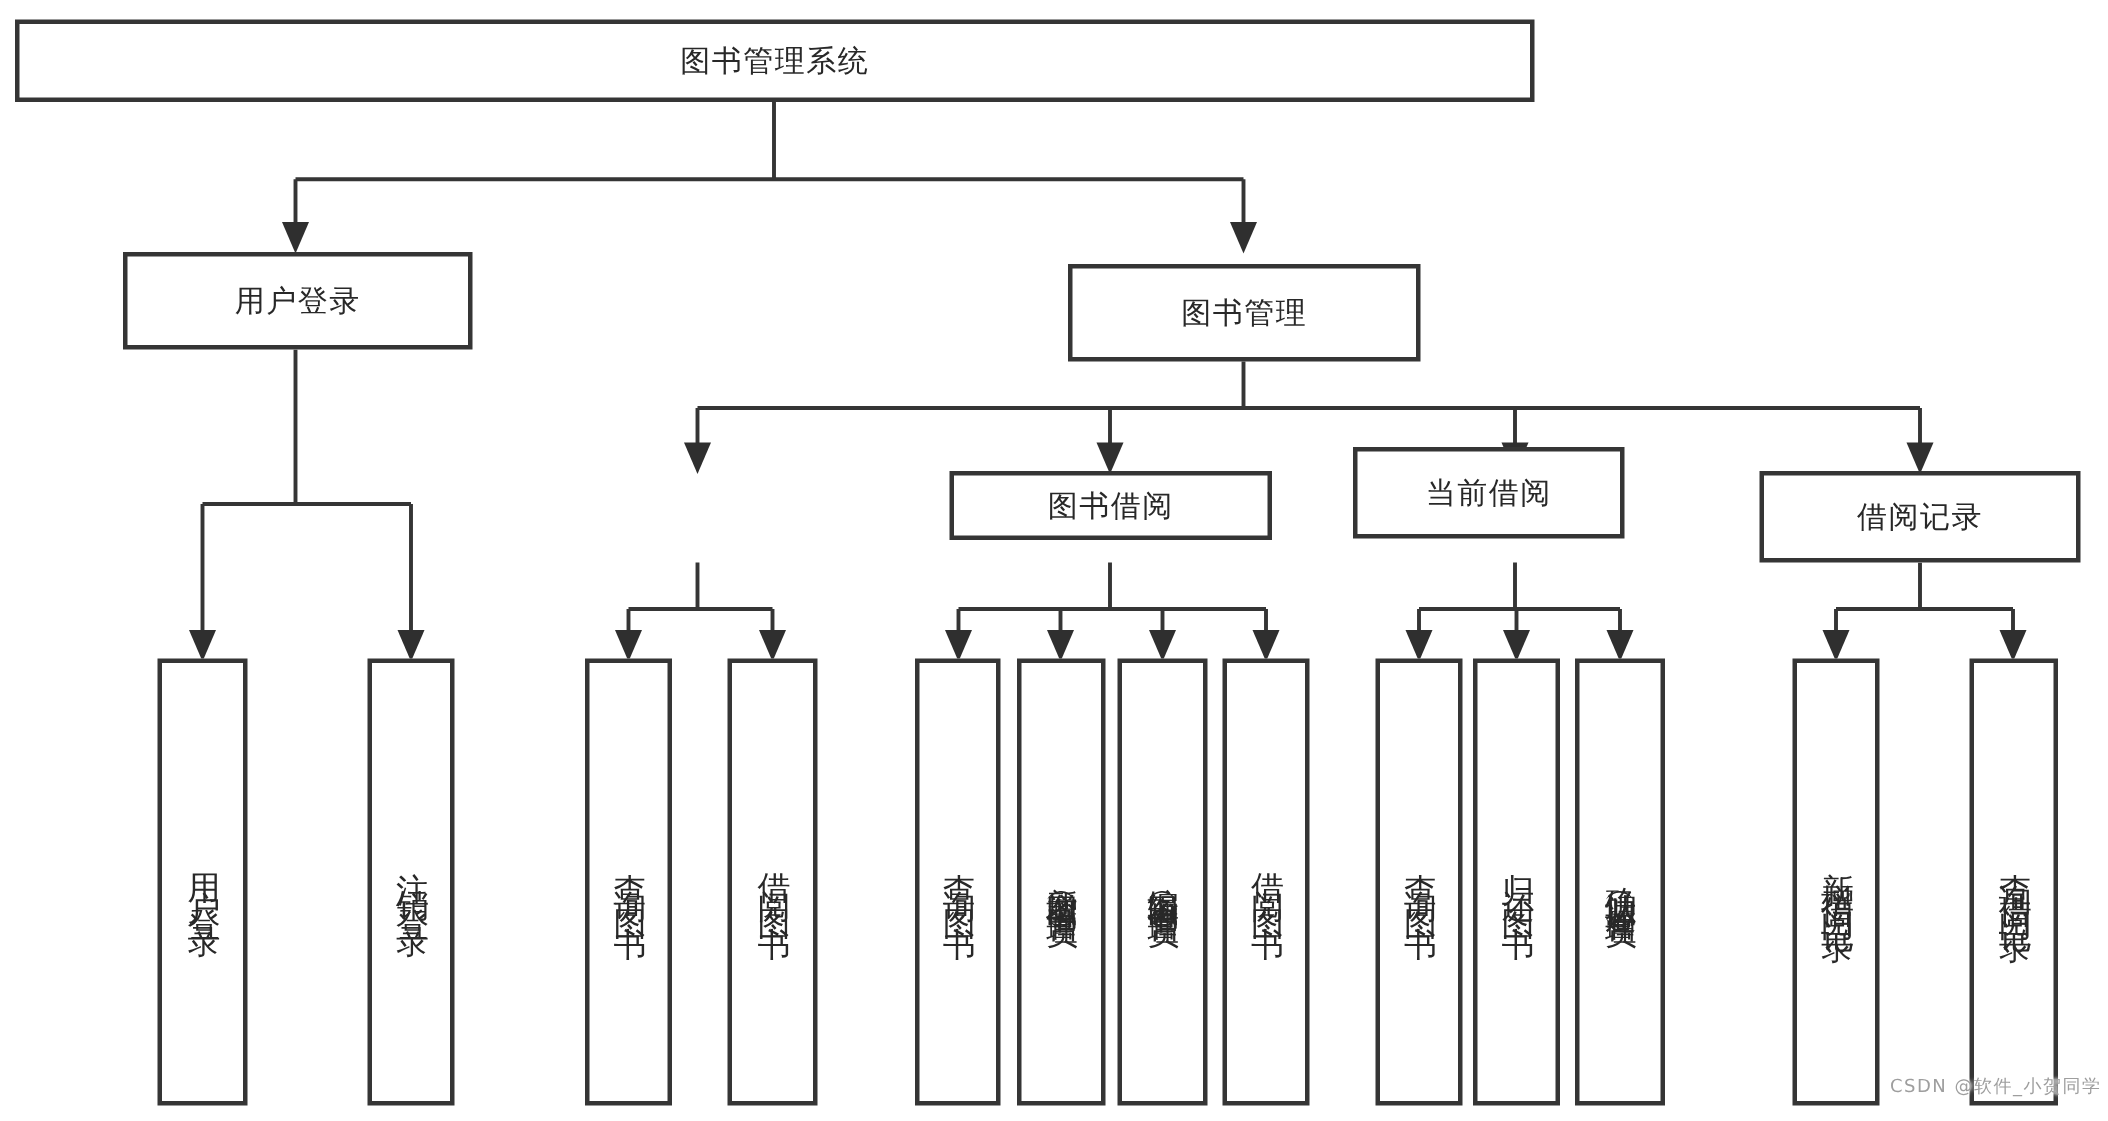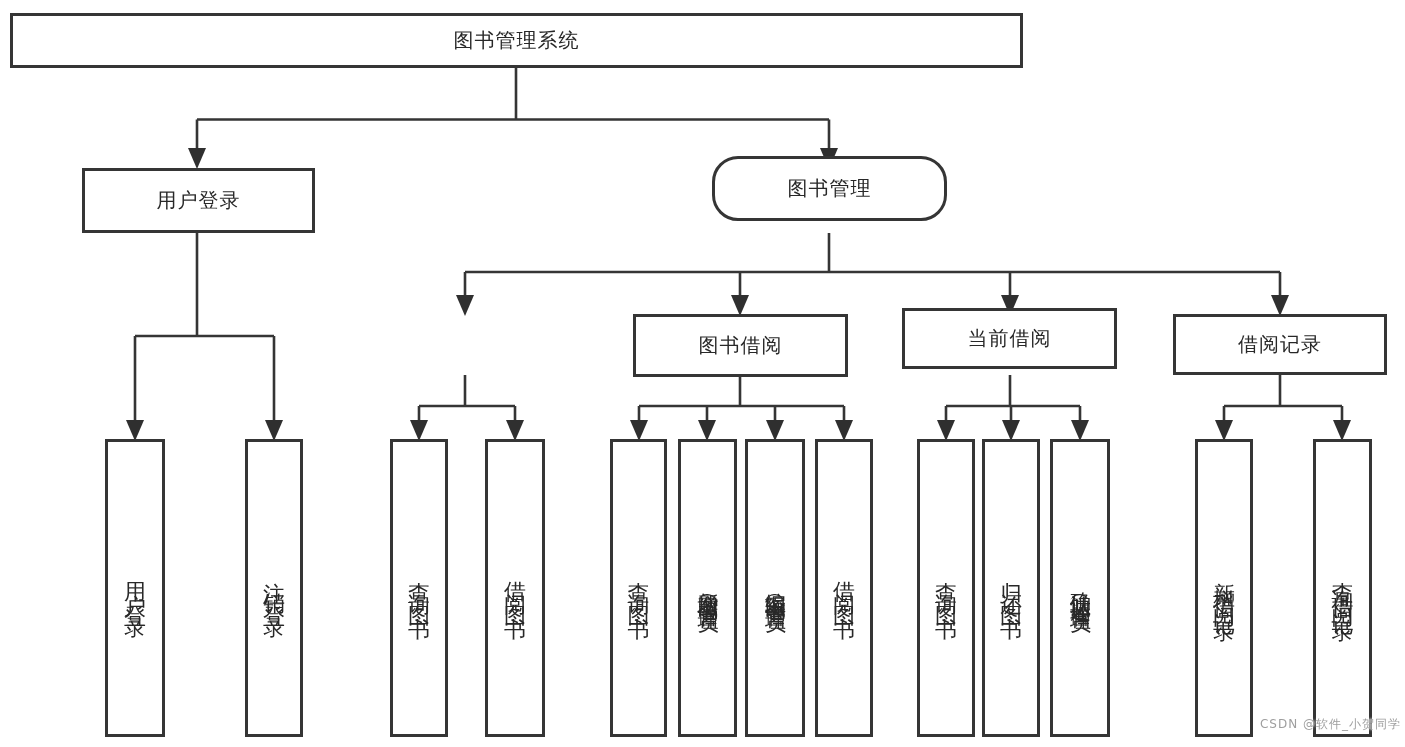--- a/index.html
+++ b/index.html
@@ -101,24 +101,24 @@
       <polygon points="1071,420 1089,420 1080,441"></polygon>
 
       <polygon points="1215,420 1233,420 1224,441"></polygon>
       <polygon points="1333,420 1351,420 1342,441"></polygon>
     </g>
   </svg>
 
   <div class="box h" style="left:10px; top:13px; width:1013px; height:55px;">图书管理系统</div>
 
   <div class="box h" style="left:82px; top:168px; width:233px; height:65px;">用户登录</div>
-  <div class="box h" style="left:712px; top:156px; width:235px; height:65px;border-radius:26px;">图书管理</div>
+  <div class="box h" style="left:712px; top:176px; width:235px; height:65px;">图书管理</div>
 
-  <div class="box h" style="left:633px; top:314px; width:215px; height:63px;">图书借阅</div>
-  <div class="box h" style="left:902px; top:308px; width:215px; height:61px;">当前借阅</div>
+  <div class="box h" style="left:633px; top:314px; width:215px; height:46px;">图书借阅</div>
+  <div class="box h" style="left:902px; top:298px; width:181px; height:61px;">当前借阅</div>
   <div class="box h" style="left:1173px; top:314px; width:214px; height:61px;">借阅记录</div>
 
   <div class="box v" style="left:105px; top:439px; width:60px; height:298px;">用户登录</div>
   <div class="box v" style="left:245px; top:439px; width:58px; height:298px;">注销登录</div>
 
   <div class="box v" style="left:390px; top:439px; width:58px; height:298px;">查询图书</div>
   <div class="box v" style="left:485px; top:439px; width:60px; height:298px;">借阅图书</div>
 
   <div class="box v" style="left:610px; top:439px; width:57px; height:298px;">查询图书</div>
   <div class="box v len9" style="left:678px; top:439px; width:59px; height:298px;">新增图书（管理员）</div>

